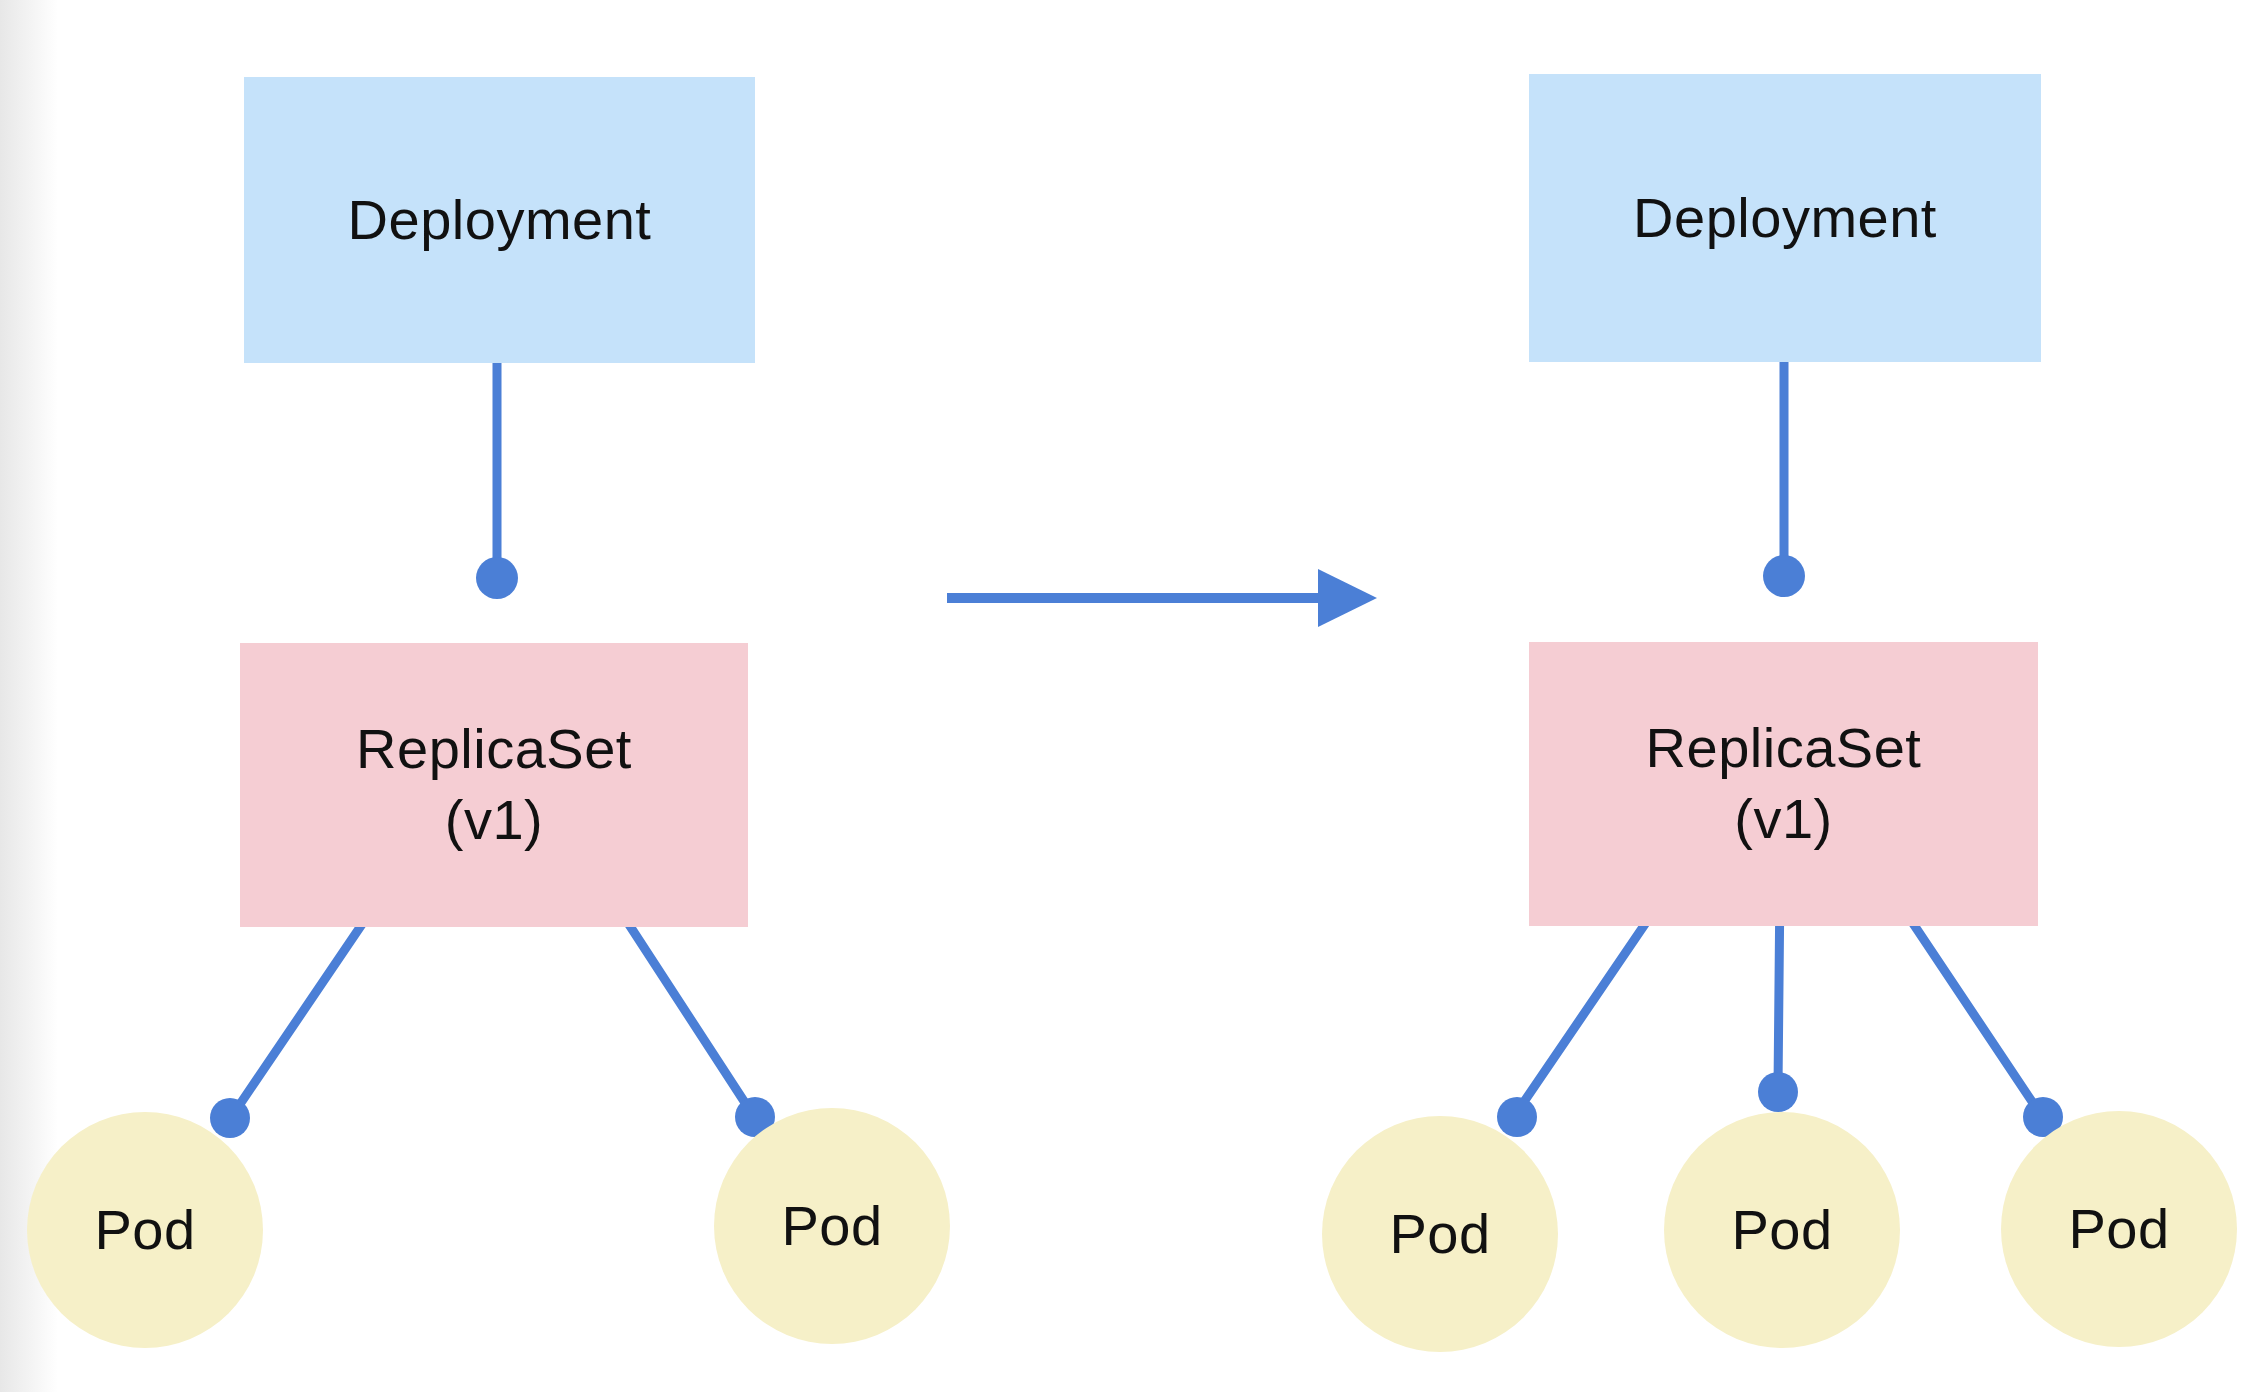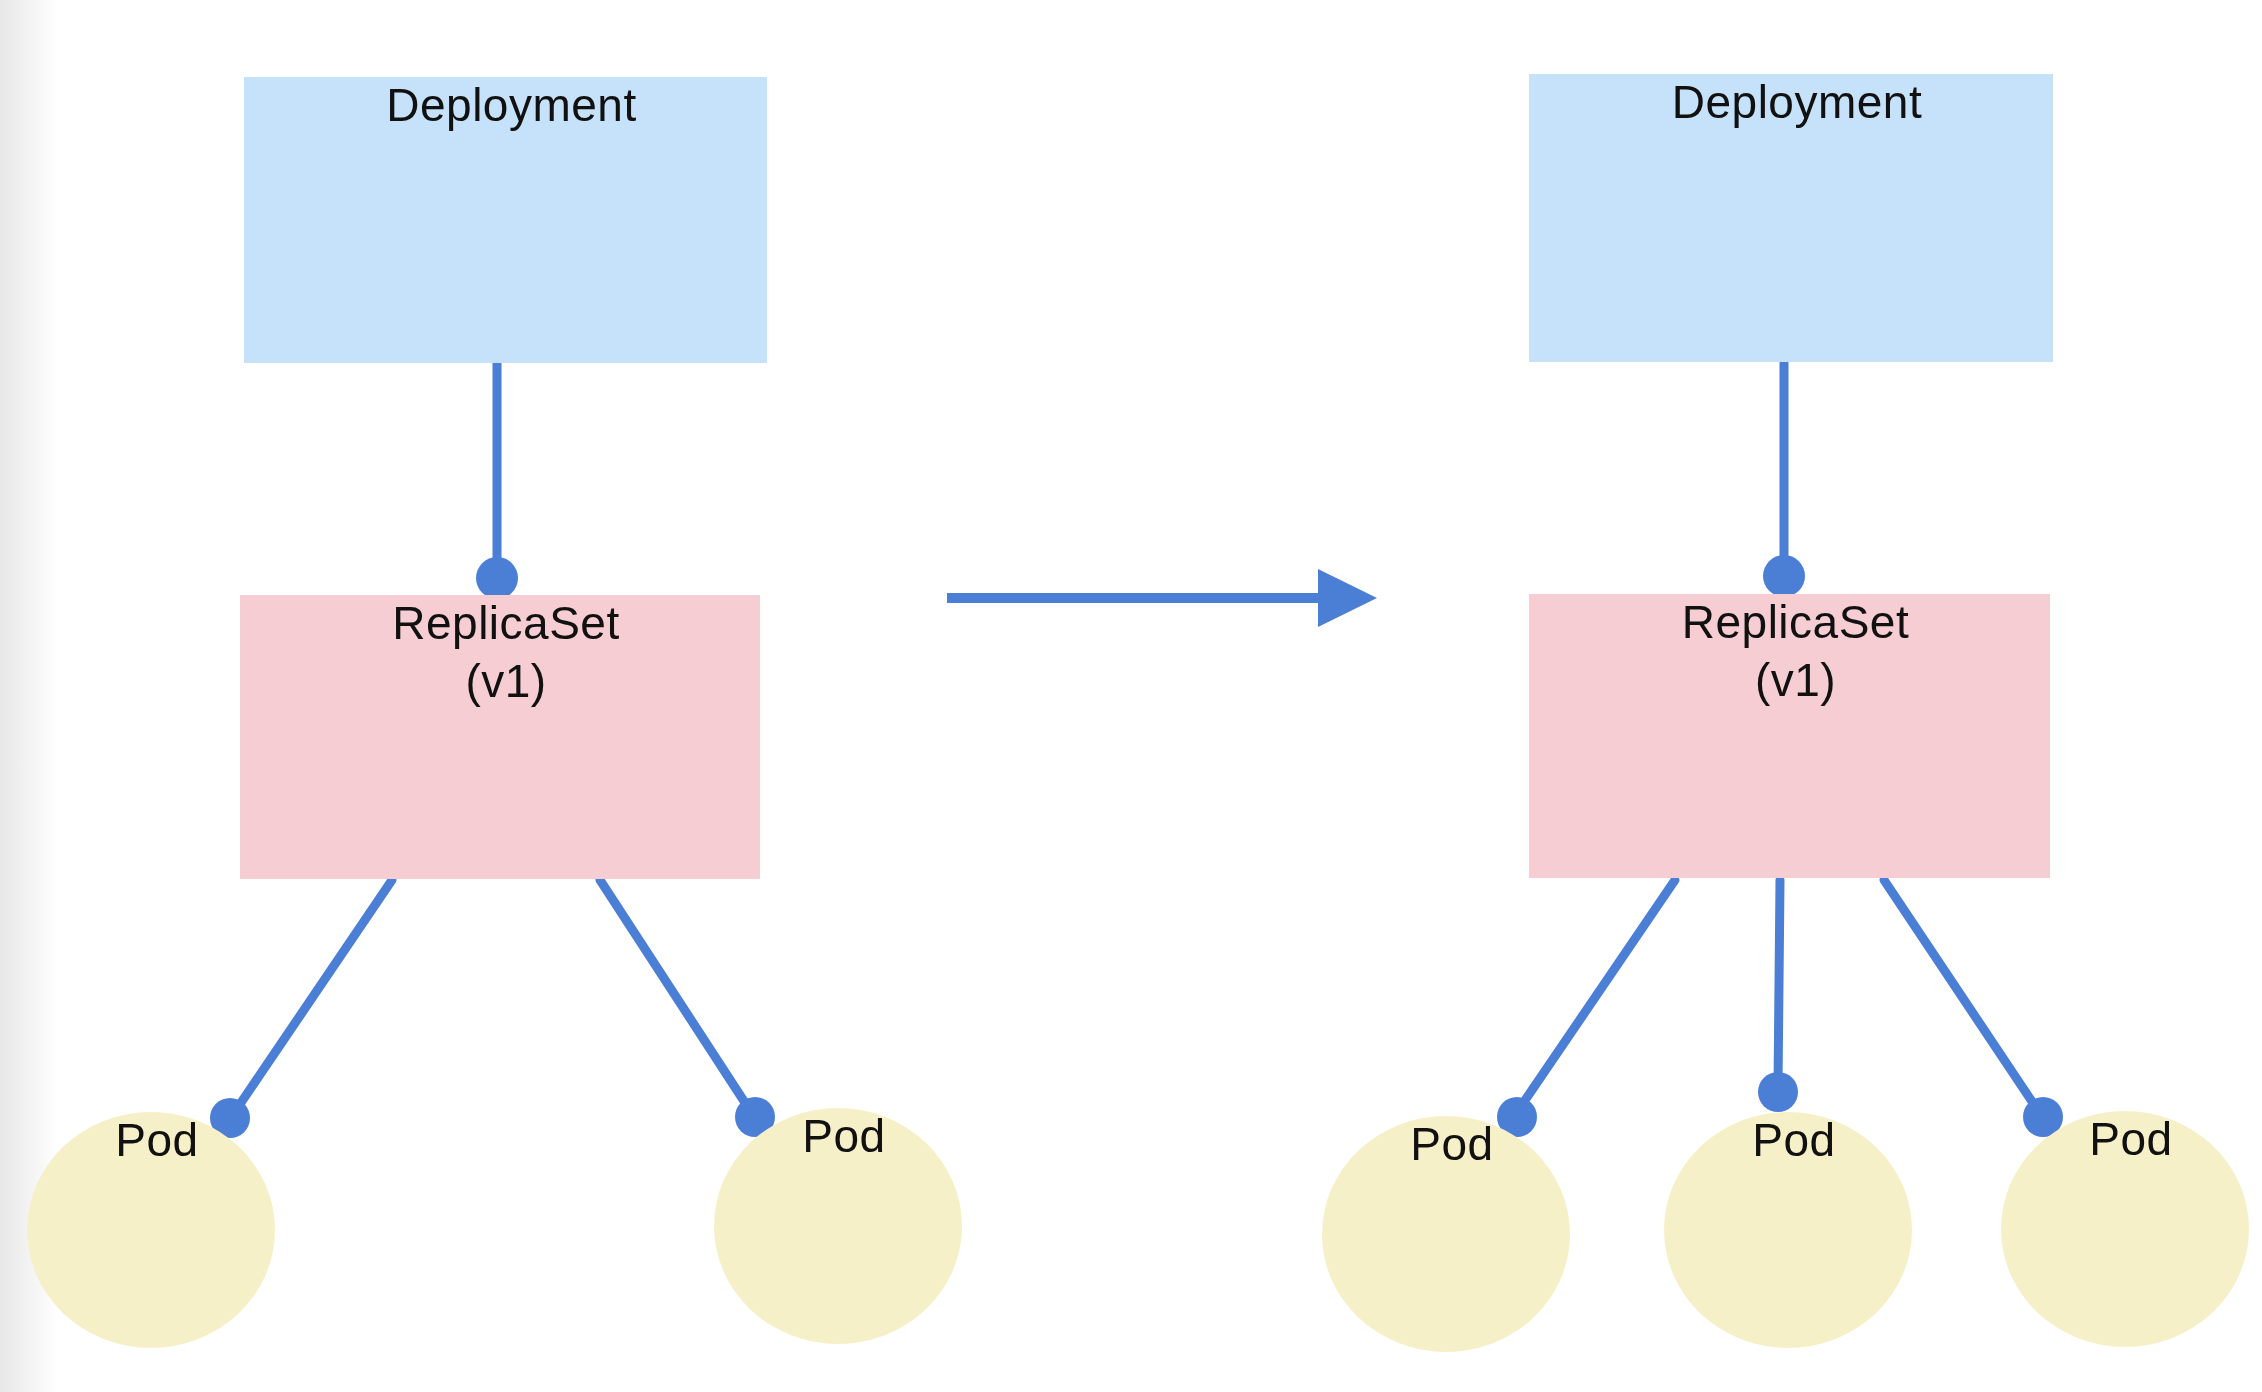--- a/index.html
+++ b/index.html
@@ -28,30 +28,29 @@
     stroke-linecap: round;
     fill: none;
   }
   .edge.arrow-shaft { stroke-width: 10; stroke-linecap: butt; }
   .dot { fill: var(--connector-blue, #4b7fd6); }
   .arrowhead { fill: var(--connector-blue, #4b7fd6); }
 
   .node {
     position: absolute;
     display: flex; flex-direction: column;
-    align-items: center; justify-content: flex-start;
+    align-items: center; justify-content: center;
     text-align: center;
     color: var(--text-color, #111111);
-    font-size: 46px;
+    font-size: 56px;
     line-height: 1.26;
     letter-spacing: 0.5px;
-    padding-left: 12px;
   }
   .deployment { background: var(--deployment-fill, #c5e2fa); }
-  .replicaset { background: var(--replicaset-fill, #f5cdd3); }
+  .replicaset { background: var(--replicaset-fill, #f5cdd3); margin-top: 48px; }
   .pod {
     background: var(--pod-fill, #f6f0c8);
     border-radius: 50%;
   }
 </style>
 </head>
 <body>
 
 <div class="canvas">
 

